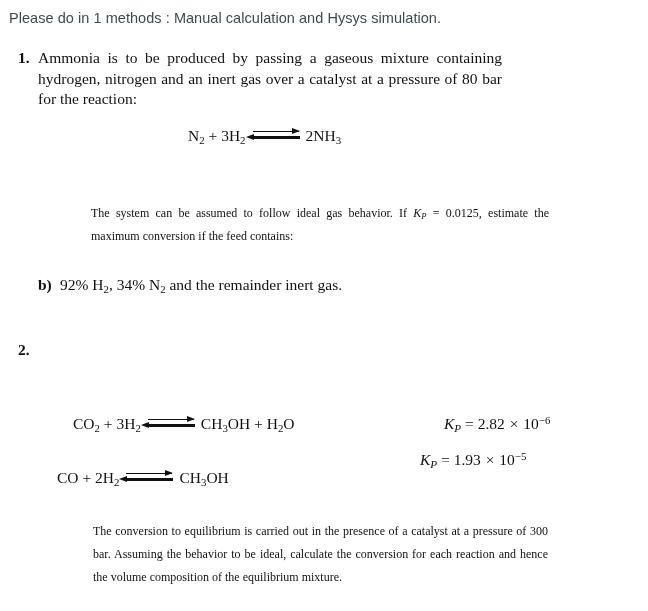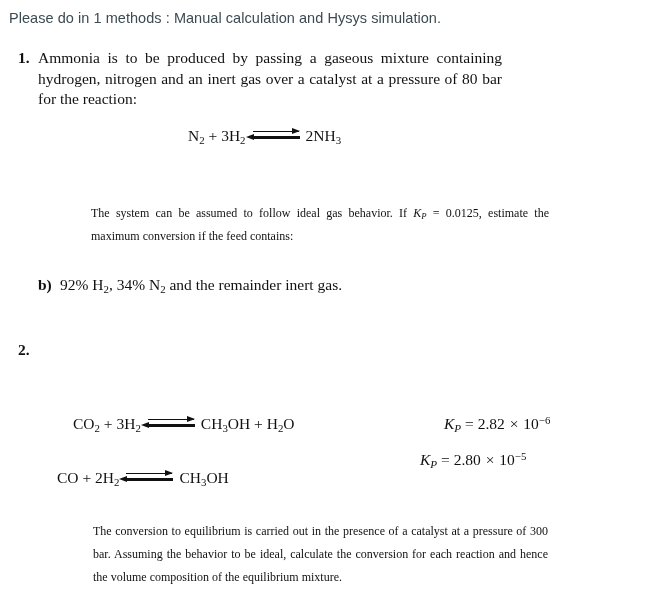--- a/index.html
+++ b/index.html
@@ -233,18 +233,18 @@
 
 <div class="equation" id="equation-methanol-2">
   <span class="nowrap"><span>CO</span>
     <span>+</span>
     <span>2</span><span>H</span><sub>2</sub></span><span class="eqarrow"><span class="top"></span><span class="bot"></span></span><span class="nowrap"><span>CH</span><sub>3</sub><span>OH</span></span>
 </div>
 
 <div class="eq-kp" id="kp-2">
   <span class="mvar nowrap"><span>K</span><sub>P</sub></span>
   <span>=</span>
-  <span>2.80</span>
+  <span>1.93</span>
   <span class="times">×</span>
   <span class="nowrap"><span>10</span><sup>−5</sup></span>
 </div>
 
 <p class="para" id="para-conversion">The conversion to equilibrium is carried out in the presence of a catalyst at a pressure of 300 bar. Assuming the behavior to be ideal, calculate the conversion for each reaction and hence the volume composition of the equilibrium mixture.</p>
 
 </body></html>

